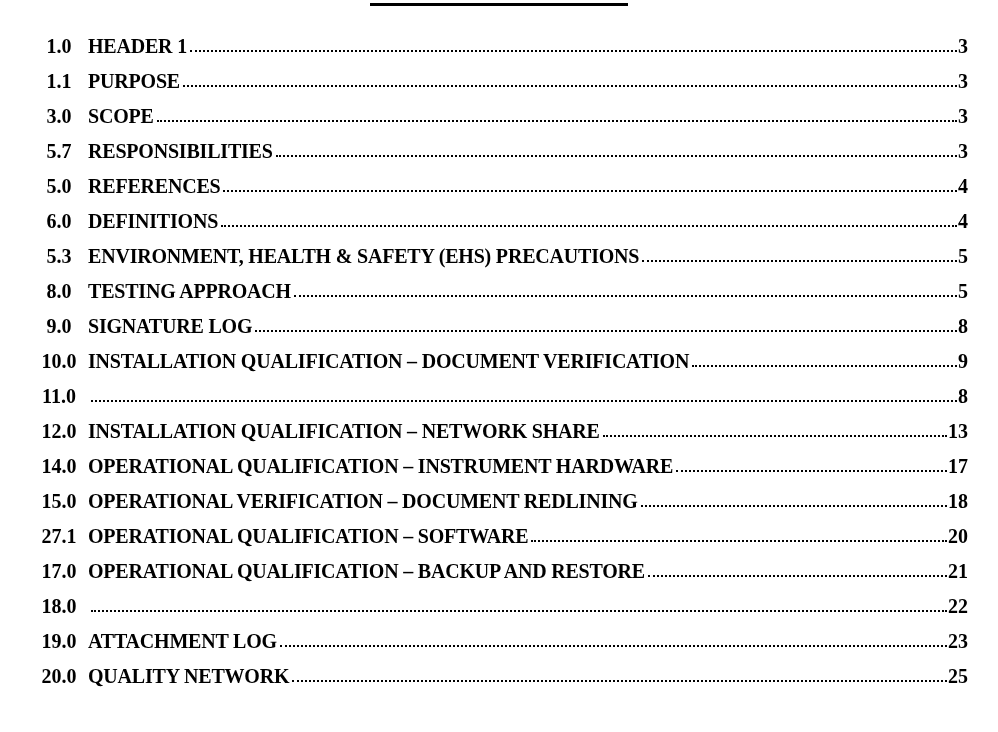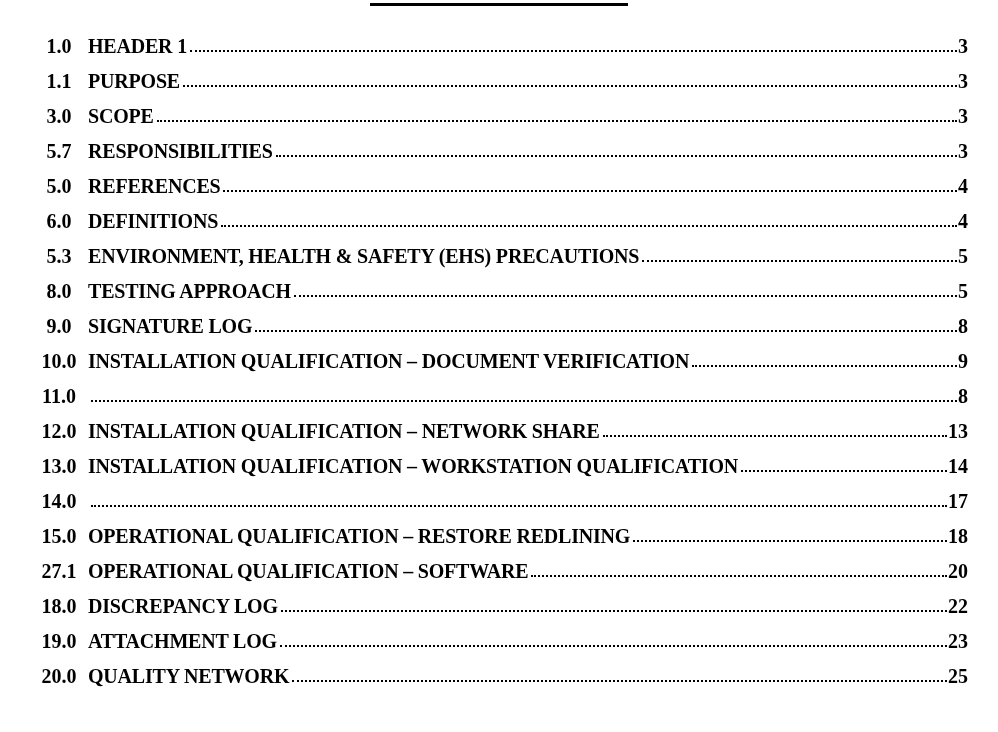--- a/index.html
+++ b/index.html
@@ -141,51 +141,51 @@
     <span class="toc-page-num">8</span>
   </div>
 
   <div class="toc-row">
     <span class="toc-num">12.0</span>
     <span class="toc-title">INSTALLATION QUALIFICATION – NETWORK SHARE</span>
     <span class="dot-leader"></span>
     <span class="toc-page-num">13</span>
   </div>
 
-  <div class="toc-row">
-    <span class="toc-num">13.0</span>
-    <span class="toc-title">INSTALLATION QUALIFICATION – WORKSTATION QUALIFICATION</span>
-    <span class="dot-leader"></span>
-    <span class="toc-page-num">14</span>
-  </div>
 
   <div class="toc-row">
     <span class="toc-num">14.0</span>
+    <span class="toc-title">OPERATIONAL QUALIFICATION – INSTRUMENT HARDWARE</span>
     <span class="dot-leader"></span>
     <span class="toc-page-num">17</span>
   </div>
 
   <div class="toc-row">
     <span class="toc-num">15.0</span>
-    <span class="toc-title">OPERATIONAL QUALIFICATION – RESTORE REDLINING</span>
+    <span class="toc-title">OPERATIONAL VERIFICATION – DOCUMENT REDLINING</span>
     <span class="dot-leader"></span>
     <span class="toc-page-num">18</span>
   </div>
 
   <div class="toc-row">
     <span class="toc-num">27.1</span>
     <span class="toc-title">OPERATIONAL QUALIFICATION – SOFTWARE</span>
     <span class="dot-leader"></span>
     <span class="toc-page-num">20</span>
   </div>
 
+  <div class="toc-row">
+    <span class="toc-num">17.0</span>
+    <span class="toc-title">OPERATIONAL QUALIFICATION – BACKUP AND RESTORE</span>
+    <span class="dot-leader"></span>
+    <span class="toc-page-num">21</span>
+  </div>
 
   <div class="toc-row">
     <span class="toc-num">18.0</span>
-    <span class="toc-title">DISCREPANCY LOG</span>
     <span class="dot-leader"></span>
     <span class="toc-page-num">22</span>
   </div>
 
   <div class="toc-row">
     <span class="toc-num">19.0</span>
     <span class="toc-title">ATTACHMENT LOG</span>
     <span class="dot-leader"></span>
     <span class="toc-page-num">23</span>
   </div>

